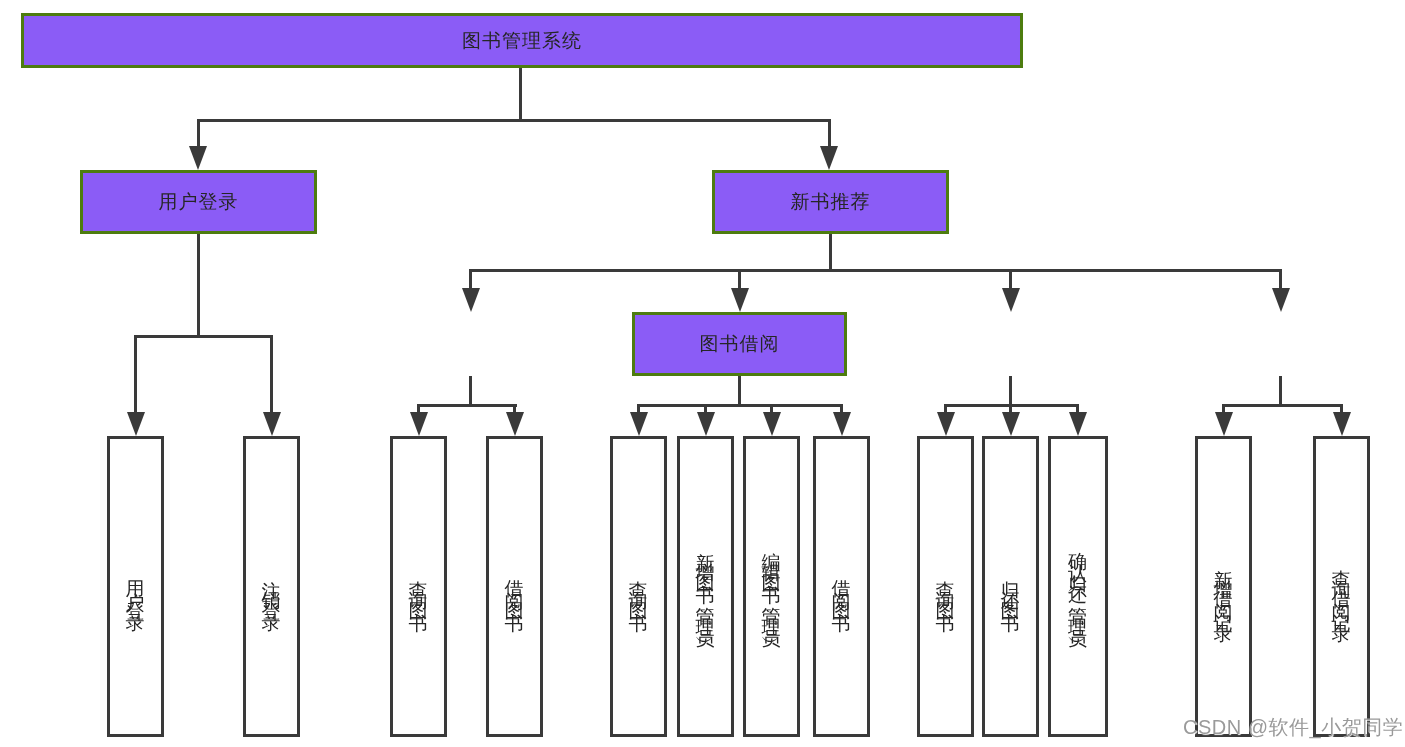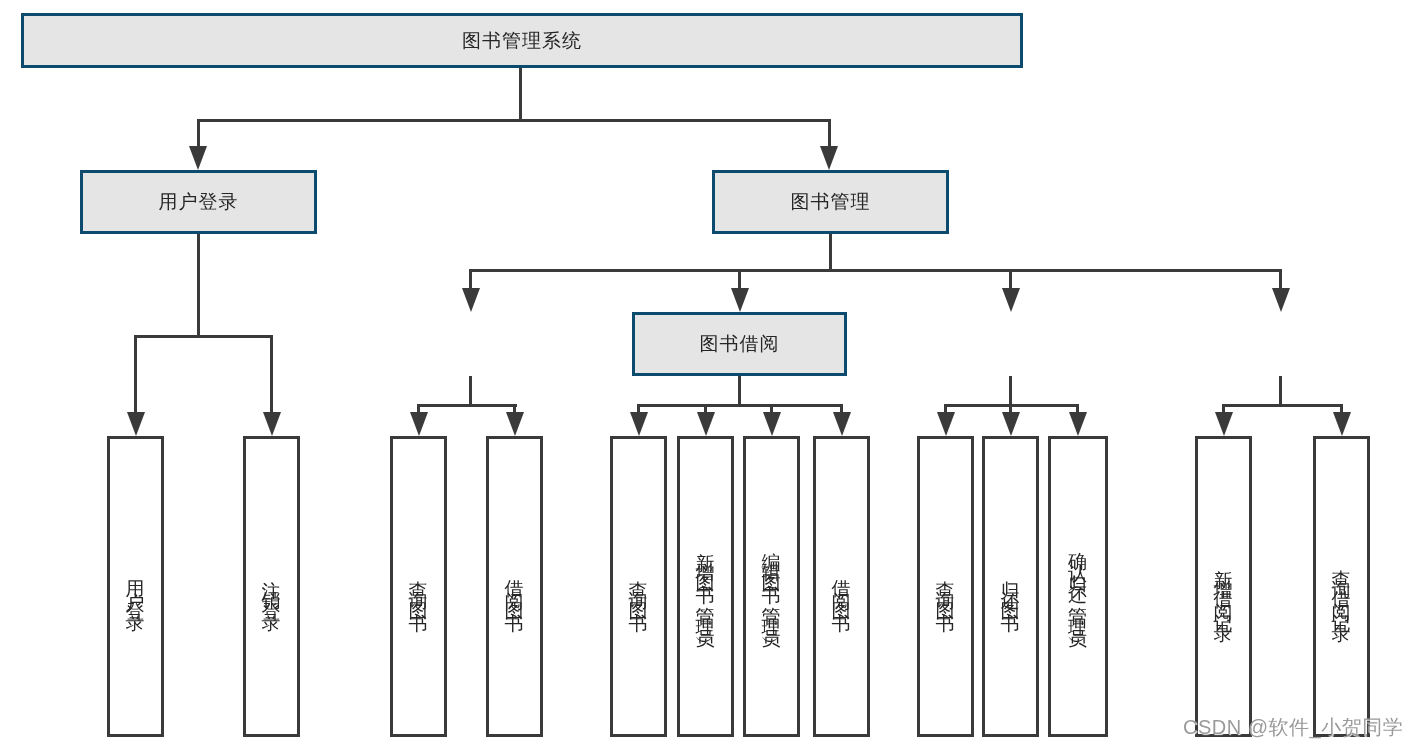--- a/index.html
+++ b/index.html
@@ -1,21 +1,21 @@
 <!DOCTYPE html>
 <html><head>
 <meta charset="utf-8">
 <style>
   html,body{margin:0;padding:0;background:#ffffff;}
   .stage{
     position:relative;width:1405px;height:747px;background:#ffffff;overflow:hidden;
     font-family:"Liberation Sans",sans-serif;color:#262626;
   }
   .box{
-    position:absolute;box-sizing:border-box;border:3px solid #0c4a6e;background:#e5e5e5;
+    position:absolute;box-sizing:border-box;border:3px solid #4d7c0f;background:#8b5cf6;
     display:flex;align-items:center;justify-content:center;
     font-size:19px;letter-spacing:1px;z-index:2;
   }
   .leaf{
     position:absolute;box-sizing:border-box;border:3px solid #3a3a3a;background:#ffffff;
     display:flex;align-items:center;justify-content:center;
     top:436px;height:301px;width:57px;font-size:19px;z-index:2;
   }
   .leaf span{
     writing-mode:vertical-rl;text-orientation:mixed;letter-spacing:11px;line-height:1;
@@ -45,21 +45,21 @@
   <div class="hline" style="left:197px;top:119px;width:634px;"></div>
   <div class="vline" style="left:197px;top:119px;height:28px;"></div>
   <div class="vline" style="left:828px;top:119px;height:28px;"></div>
   <div class="arrow" style="left:189px;top:146px;"></div>
   <div class="arrow" style="left:820px;top:146px;"></div>
 
   <div class="box" style="left:80px;top:170px;width:237px;height:64px;">
     <span>用户登录</span>
   </div>
   <div class="box" style="left:712px;top:170px;width:237px;height:64px;">
-    <span>图书管理</span>
+    <span>新书推荐</span>
   </div>
 
   <div class="vline" style="left:197px;top:234px;height:103px;"></div>
   <div class="hline" style="left:134px;top:335px;width:139px;"></div>
   <div class="vline" style="left:134px;top:335px;height:79px;"></div>
   <div class="vline" style="left:270px;top:335px;height:79px;"></div>
   <div class="arrow" style="left:127px;top:412px;"></div>
   <div class="arrow" style="left:263px;top:412px;"></div>
 
   <div class="vline" style="left:829px;top:234px;height:38px;"></div>

